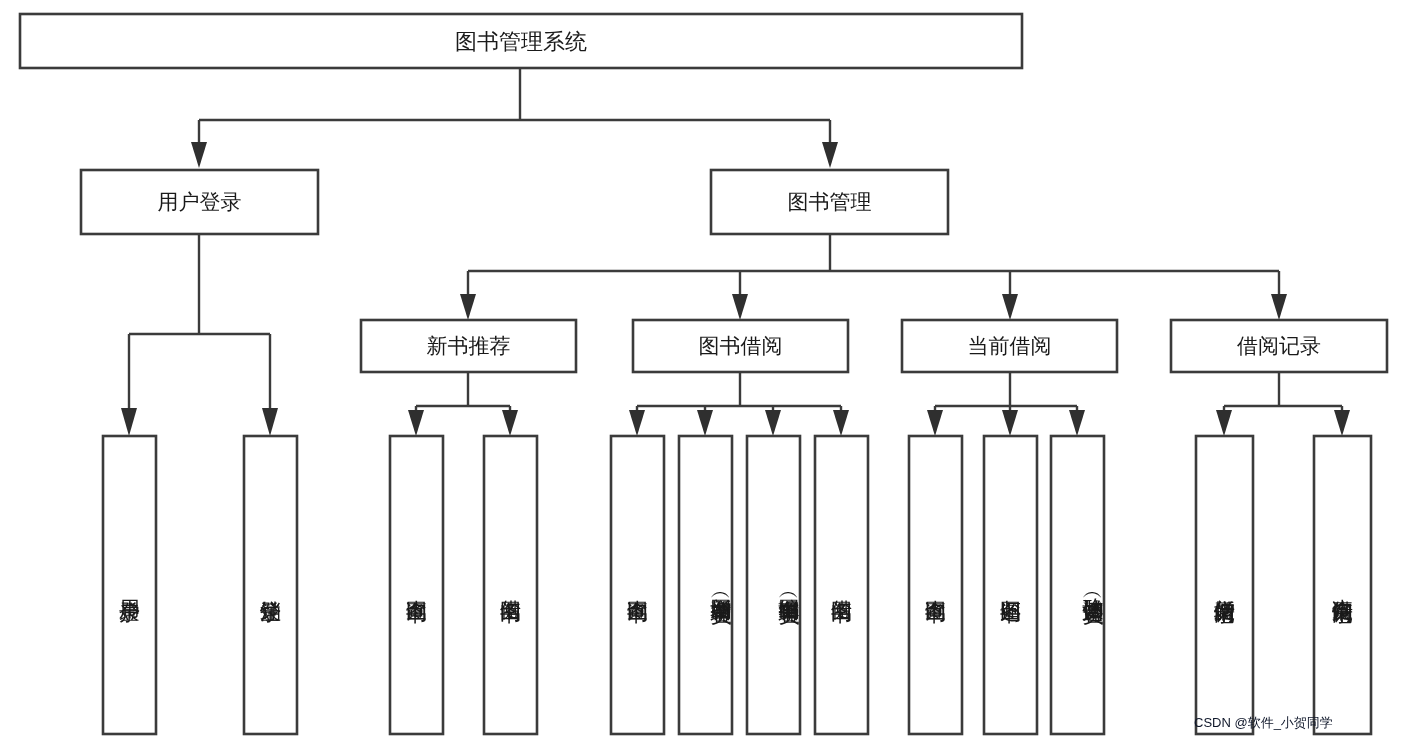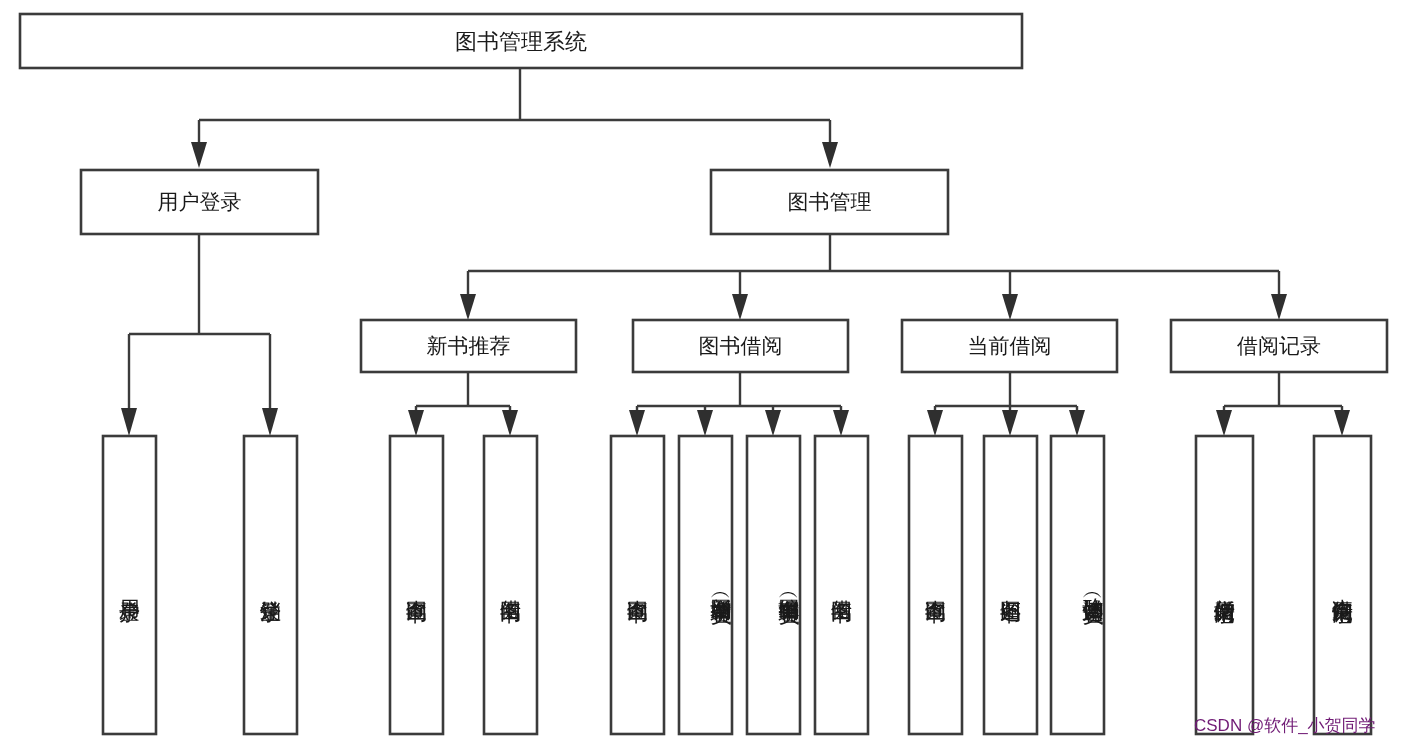--- a/index.html
+++ b/index.html
@@ -65,22 +65,22 @@
     letter-spacing: 1px;
     white-space: nowrap;
     text-align: center;
     pointer-events: none;
   }
   .watermark {
     position: absolute;
     left: 1194px;
     top: 714px;
     font-family: "Liberation Sans", "DejaVu Sans", sans-serif;
-    font-size: 17px;
-    color: #701a75;
+    font-size: 13px;
+    color: #0f172a;
     white-space: nowrap;
   }
 </style>
 </head>
 <body>
 
 <div id="diagram-root">
 
   <svg class="diagram-canvas" viewBox="0 0 1405 747" xmlns="http://www.w3.org/2000/svg">
 

